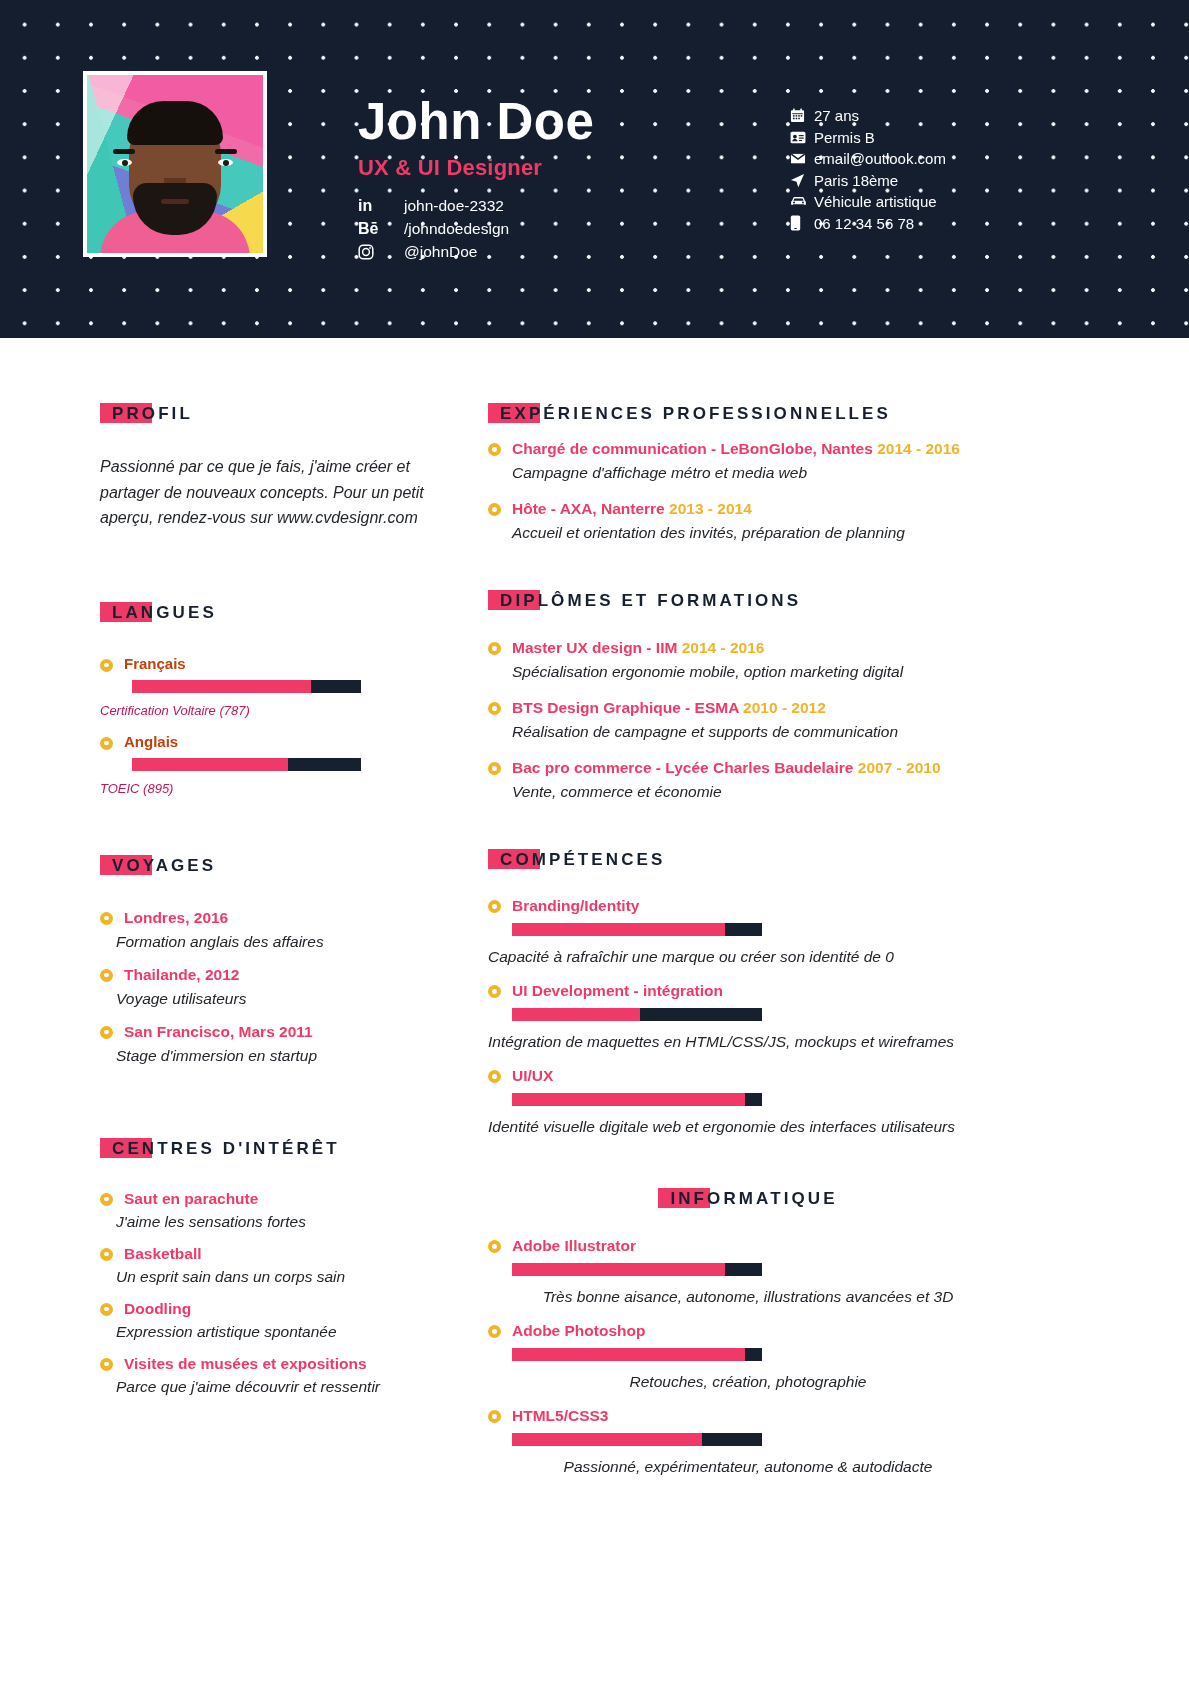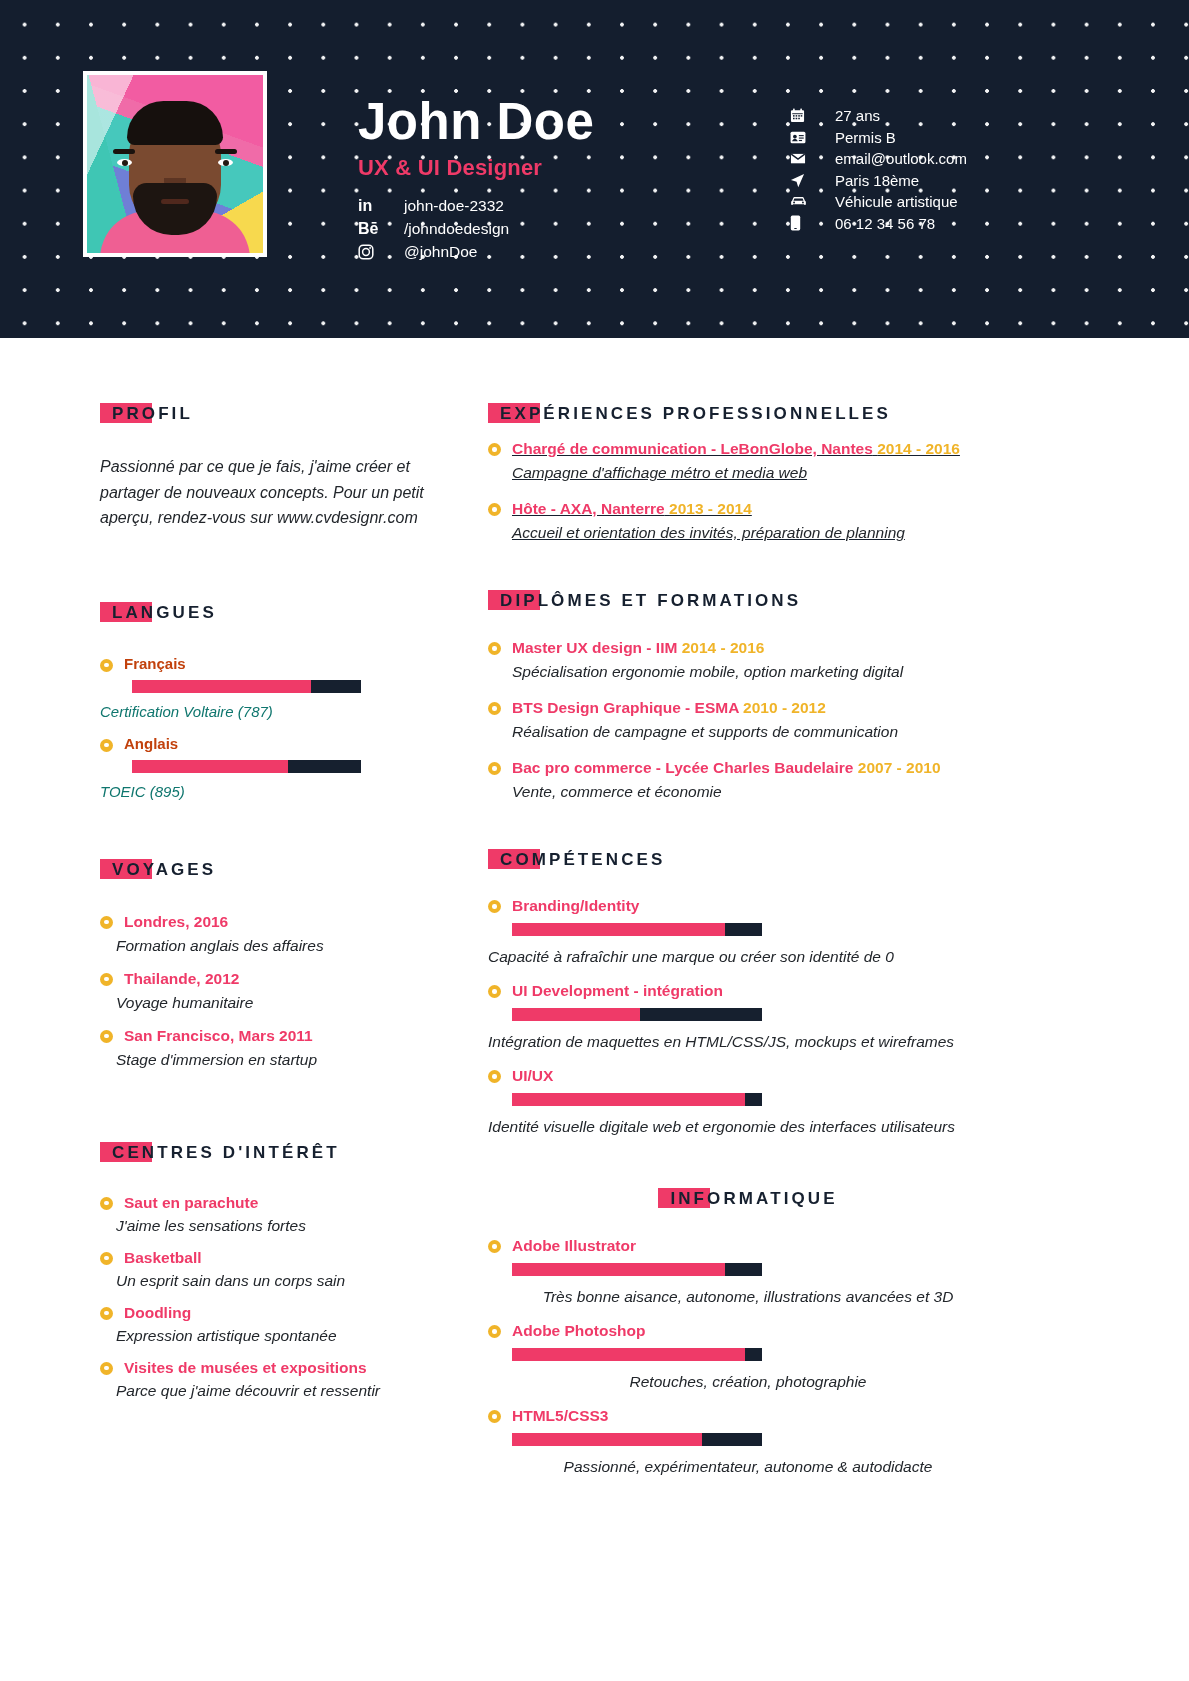--- a/index.html
+++ b/index.html
@@ -106,21 +106,21 @@
   .socials { margin-top:13px; }
   .social-row { display:flex; align-items:center; height:23px; }
   .social-ico {
     width:46px; font-size:16px; font-weight:800; color:#ffffff;
     display:flex; align-items:center;
   }
   .social-ico svg { display:block; }
   .social-txt { font-size:15.5px; color:#ffffff; }
 
   .contacts { position:absolute; left:790px; top:105px; z-index:3; }
-  .c-row { display:flex; align-items:center; height:21.5px; margin-bottom:0;gap:21px; }
+  .c-row { display:flex; align-items:center; height:21.5px; margin-bottom:0; }
   .c-ico {
     width:24px; color:#ffffff; display:flex; align-items:center;
     justify-content:flex-start;
   }
   .c-ico svg { display:block; }
   .c-txt { font-size:15px; color:#ffffff; }
 
   
   .body-wrap { position:relative; padding:0 0 0 0; }
   .col-left  { position:absolute; left:100px;  top:0; width:340px; }
@@ -163,21 +163,21 @@
     font-style:italic; font-size:15.5px; color:#22262b;
     line-height:22px;
   }
 
   .bar {
     height:13px; background:#16202f; position:relative; overflow:hidden;
   }
   .bar .fill { position:absolute; left:0; top:0; height:100%; background:#ef3a68; }
 
   .lang-name { margin-left:11px; font-size:15px; font-weight:700; color:#c2410c; }
-  .lang-sub { font-style:italic; font-size:15px; color:#0f766e; }
+  .lang-sub { font-style:italic; font-size:13px; color:#be185d; }
 </style>
 </head>
 <body>
 
 <div class="header">
   <div class="dots"></div>
 
   <div class="photo-frame">
     <div class="photo">
       <div class="graf"></div>
@@ -353,21 +353,21 @@
           <div class="entry-title">Londres, 2016</div>
         </div>
         <div class="entry-desc" style="margin:3px 0 0 16px;">Formation anglais des affaires</div>
       </div>
 
       <div class="entry" style="margin-top:12px;">
         <div class="entry-head">
           <div class="bullet"></div>
           <div class="entry-title">Thailande, 2012</div>
         </div>
-        <div class="entry-desc" style="margin:3px 0 0 16px;">Voyage humanitaire</div>
+        <div class="entry-desc" style="margin:3px 0 0 16px;">Voyage utilisateurs</div>
       </div>
 
       <div class="entry" style="margin-top:12px;">
         <div class="entry-head">
           <div class="bullet"></div>
           <div class="entry-title">San Francisco, Mars 2011</div>
         </div>
         <div class="entry-desc" style="margin:3px 0 0 16px;">Stage d'immersion en startup</div>
       </div>
     </div>
@@ -407,21 +407,21 @@
           <div class="bullet"></div>
           <div class="entry-title">Visites de musées et expositions</div>
         </div>
         <div class="entry-desc" style="margin:2px 0 0 16px;">Parce que j'aime découvrir et ressentir</div>
       </div>
     </div>
   </div>
 
   <div class="col-right">
 
-    <div class="sec" style="margin-top:66px;text-decoration:underline;">
+    <div class="sec" style="margin-top:66px;">
       <div class="sec-title">
         <span class="hl"></span>
         <span class="t">EXPÉRIENCES PROFESSIONNELLES</span>
       </div>
 
 
       <div class="entry" style="margin-top:15px;">
         <div class="entry-head">
           <div class="bullet"></div>
           <div class="entry-title">

